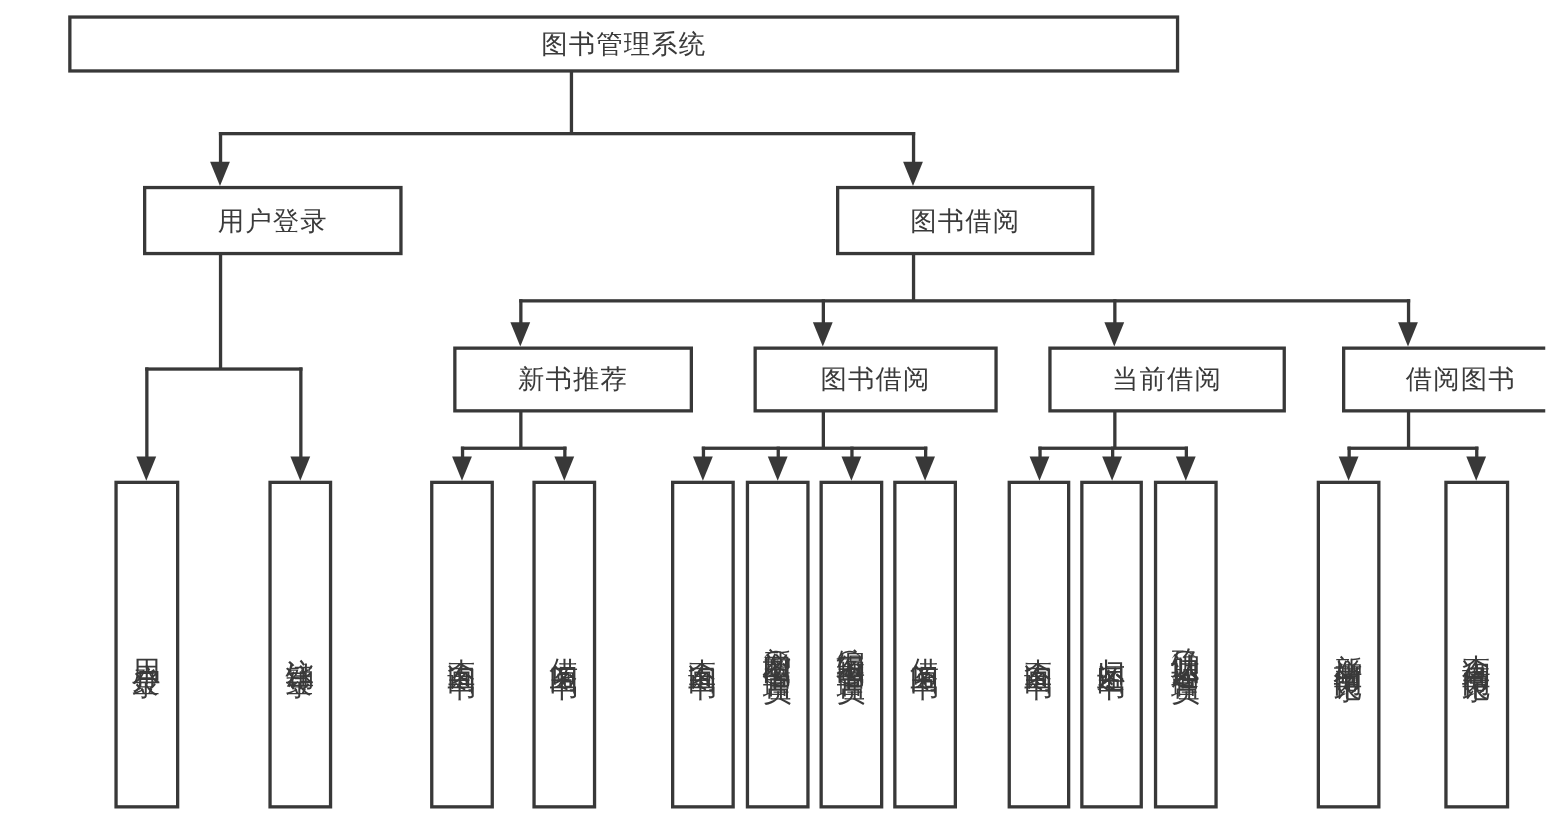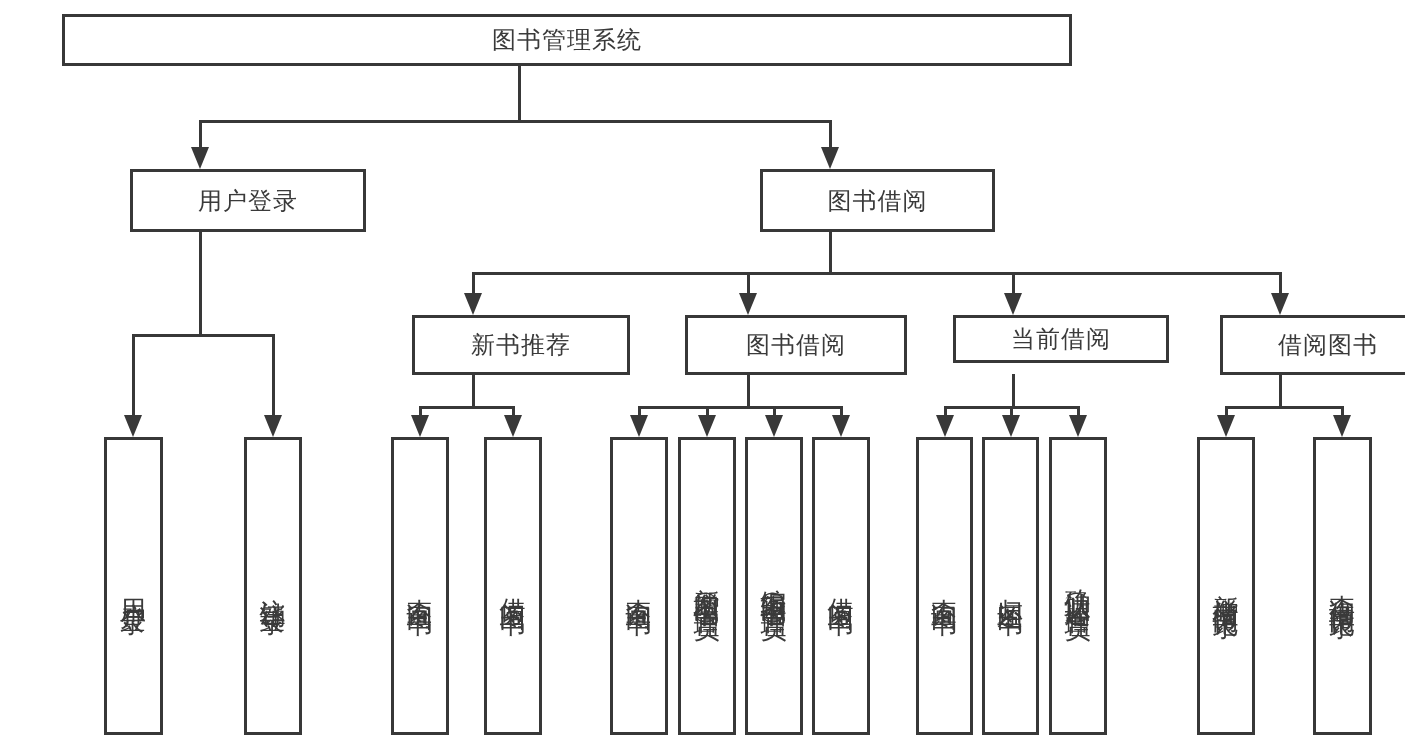--- a/index.html
+++ b/index.html
@@ -65,21 +65,21 @@
   <div class="box h-box" style="left:712px; top:169px; width:235px; height:63px;">
     <span>图书借阅</span>
   </div>
 
   <div class="box h-box" style="left:364px; top:315px; width:218px; height:60px;text-align:right;">
     <span>新书推荐</span>
   </div>
   <div class="box h-box" style="left:637px; top:315px; width:222px; height:60px;">
     <span>图书借阅</span>
   </div>
-  <div class="box h-box" style="left:905px; top:315px; width:216px; height:48px;">
+  <div class="box h-box" style="left:905px; top:315px; width:216px; height:60px;">
     <span>当前借阅</span>
   </div>
   <div class="box h-box" style="left:1172px; top:315px; width:216px; height:60px;">
     <span>借阅图书</span>
   </div>
 
   <div class="box v-box" style="left:104px; top:437px; width:59px; height:298px;">
     <span class="v-label">用户登录</span>
   </div>
   <div class="box v-box" style="left:244px; top:437px; width:58px; height:298px;">

